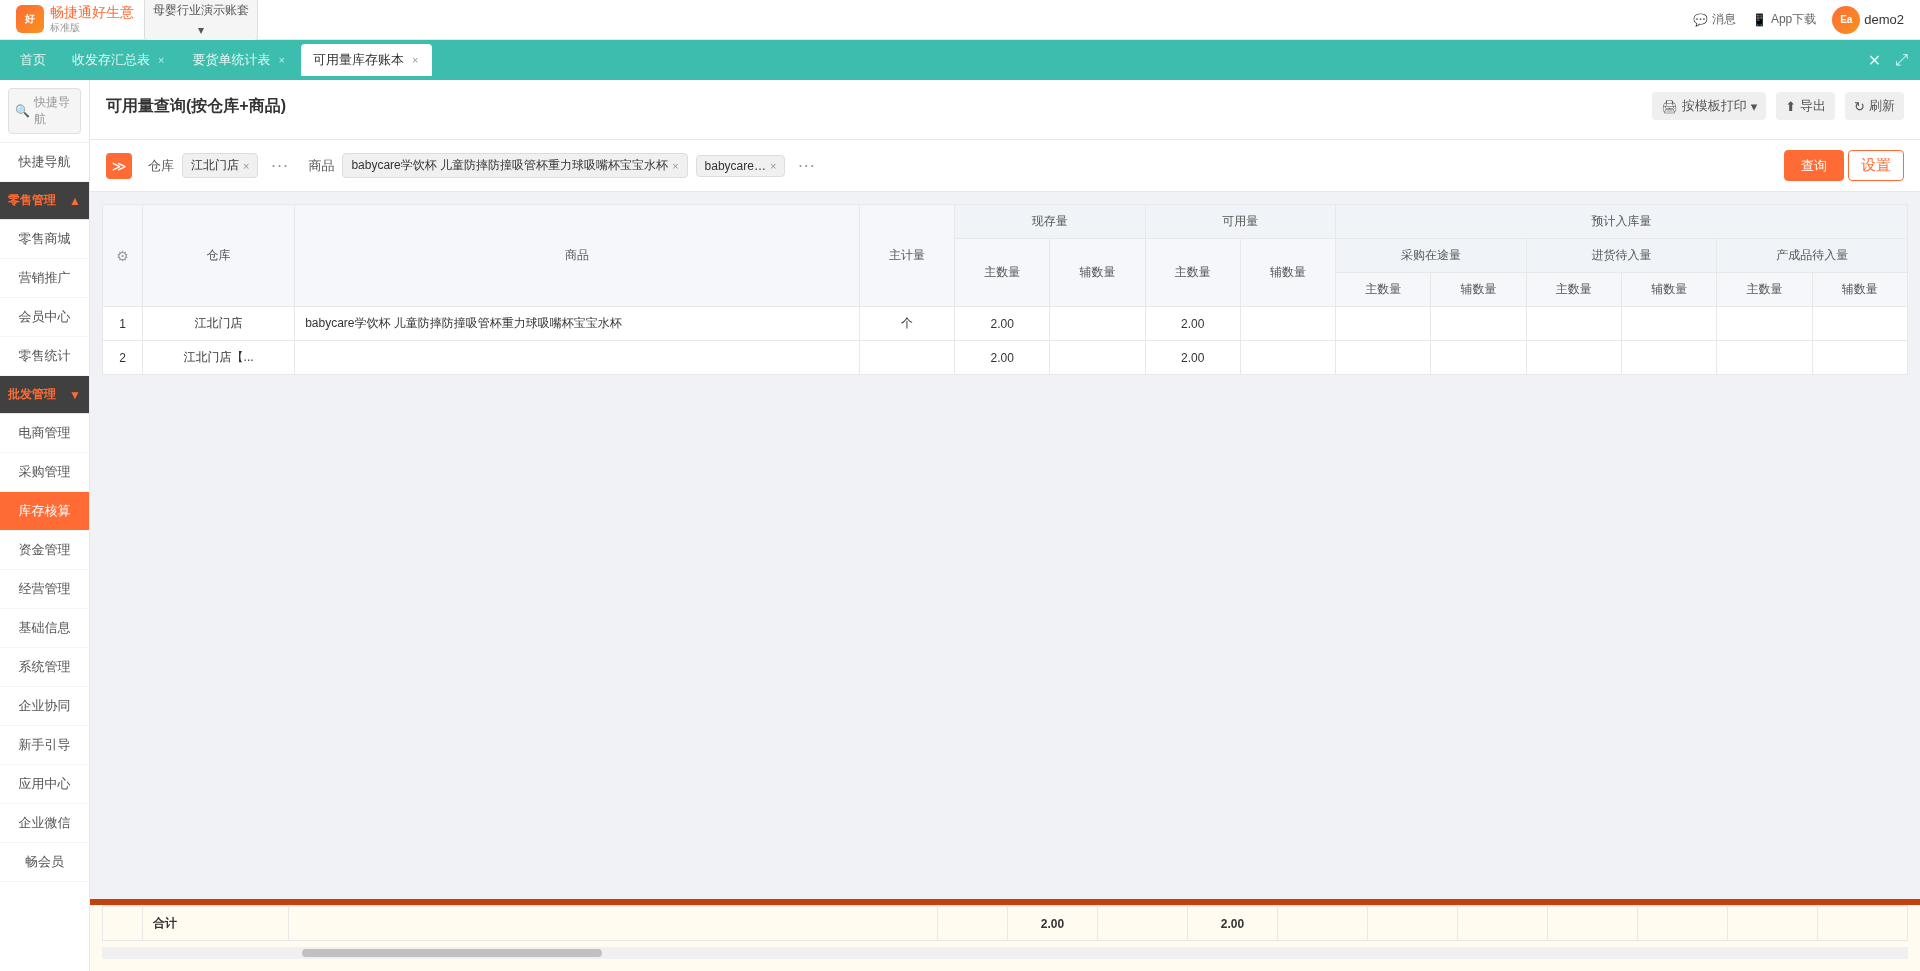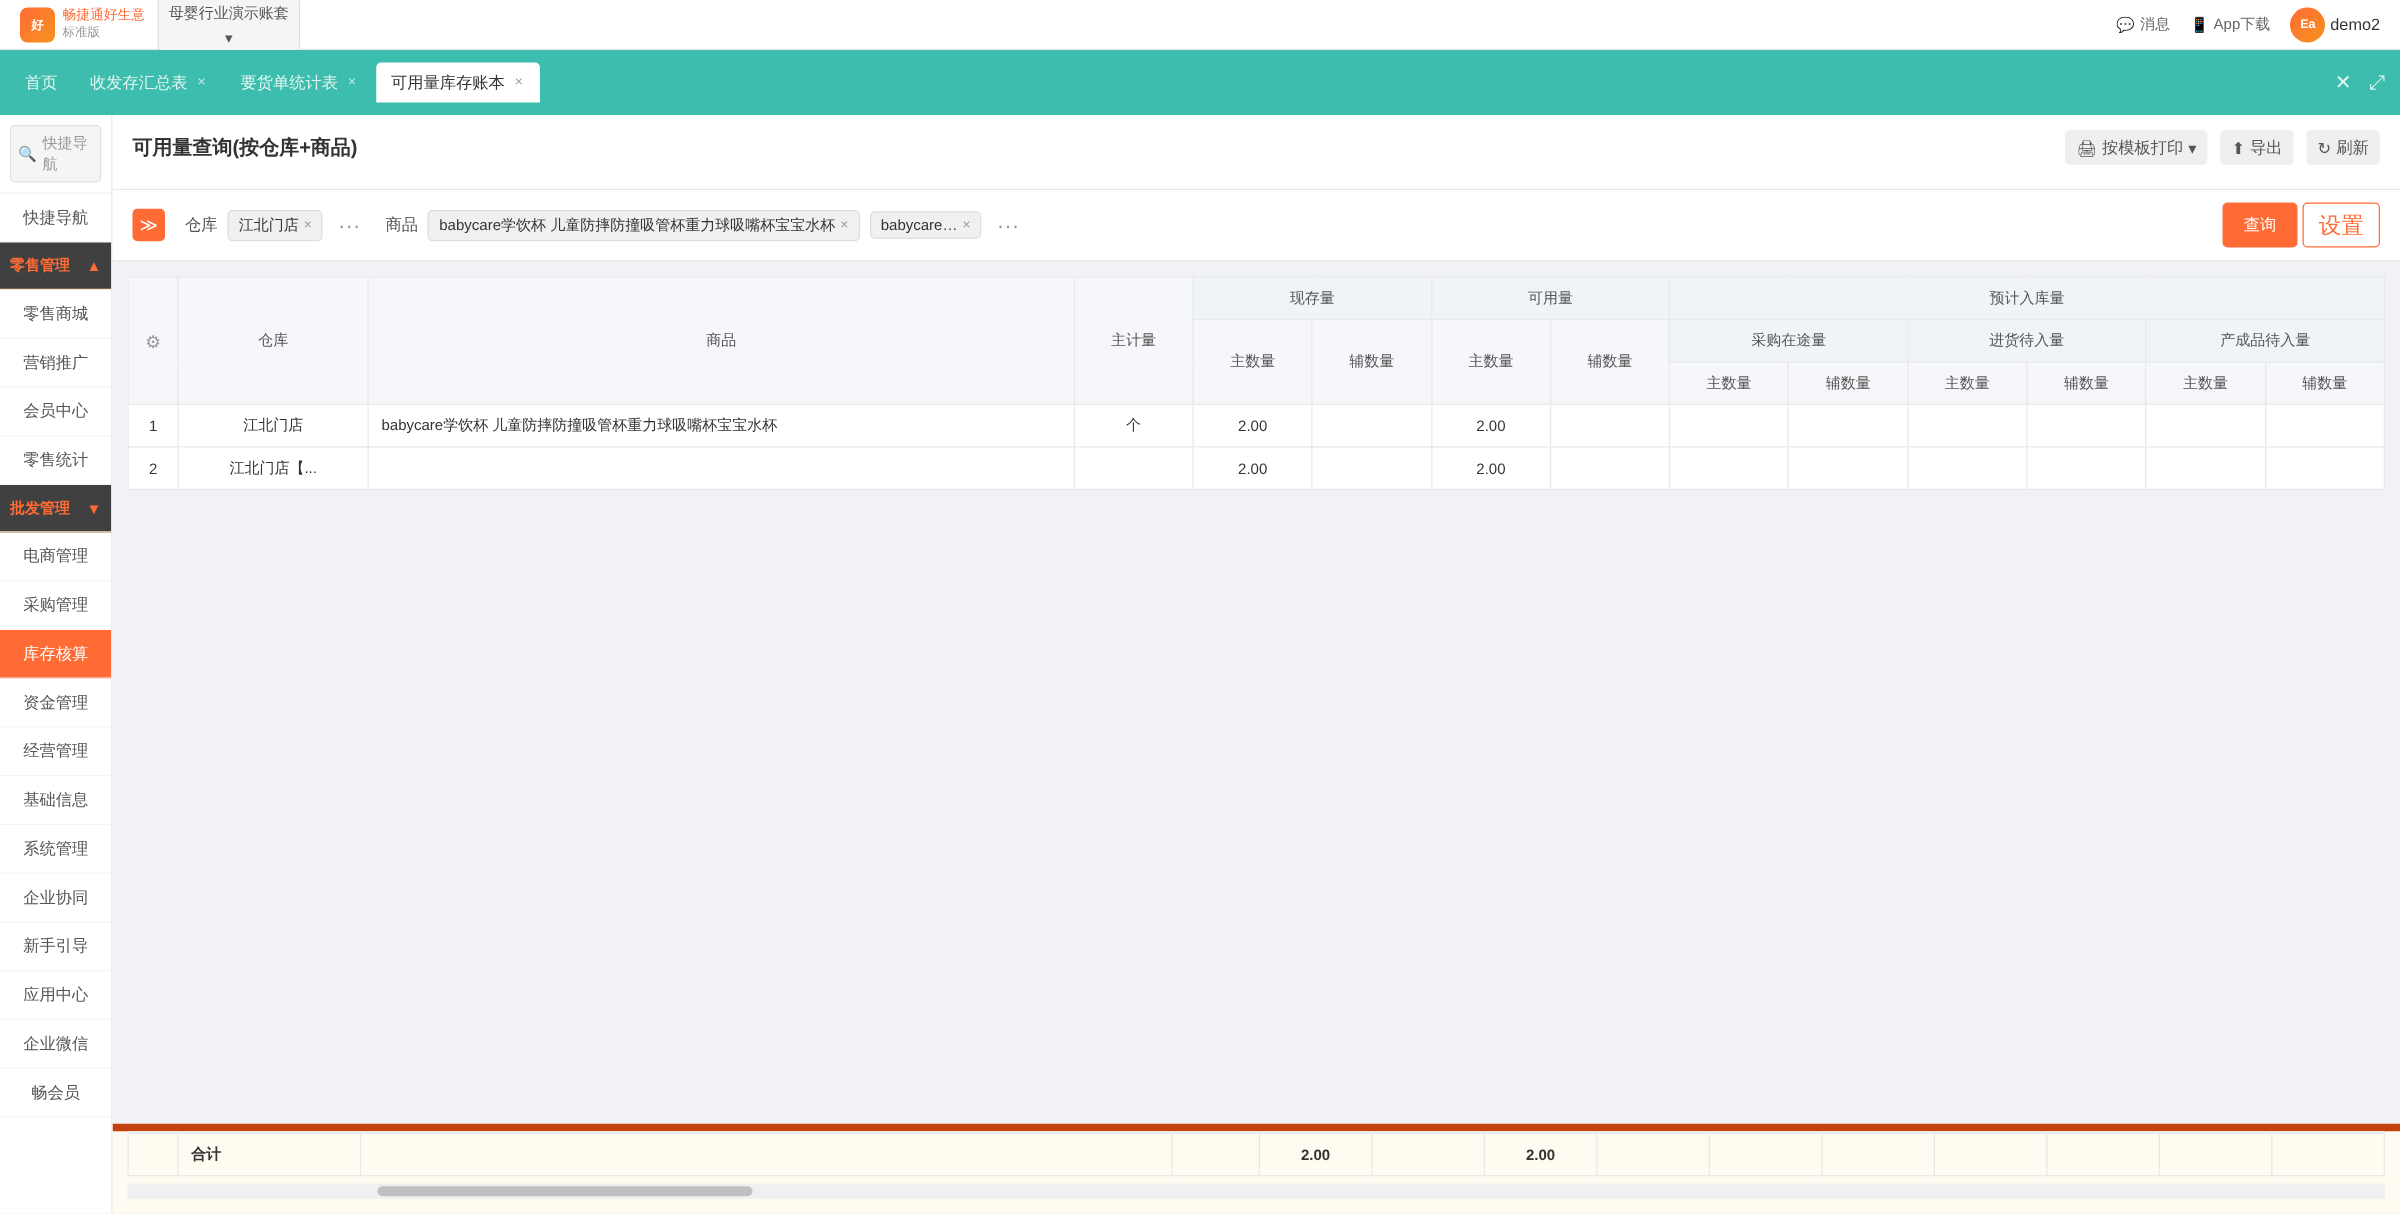--- a/index.html
+++ b/index.html
@@ -32,21 +32,21 @@
       background: linear-gradient(135deg, #ff6b35, #f7931e);
       border-radius: 6px;
       display: flex;
       align-items: center;
       justify-content: center;
       color: white;
       font-size: 10px;
       font-weight: bold;
     }
     .logo-text {
-      font-size: 11px;
+      font-size: 14px;
       color: #ff6b35;
       line-height: 1.2;
     }
     .logo-sub {
       font-size: 10px;
       color: #999;
     }
     .industry-selector {
       display: flex;
       align-items: center;
@@ -82,21 +82,21 @@
       align-items: center;
       justify-content: center;
       color: white;
       font-size: 10px;
       font-weight: bold;
     }
     .username { font-size: 13px; color: #333; }
 
     
     .tab-bar {
-      height: 52px;
+      height: 40px;
       background: #3dbdad;
       display: flex;
       align-items: center;
       padding: 0 8px;
       flex-shrink: 0;
       gap: 2px;
     }
     .tab-item {
       height: 32px;
       padding: 0 12px;
@@ -243,21 +243,21 @@
       border-radius: 4px;
       font-size: 13px;
       cursor: pointer;
     }
     .action-btn-setting {
       background: white;
       color: #ff6b35;
       border: 1px solid #ff6b35;
       padding: 5px 12px;
       border-radius: 4px;
-      font-size: 18px;
+      font-size: 15px;
       cursor: pointer;
     }
 
     
     .filter-bar {
       background: #fff;
       padding: 10px 16px;
       display: flex;
       align-items: center;
       gap: 16px;

